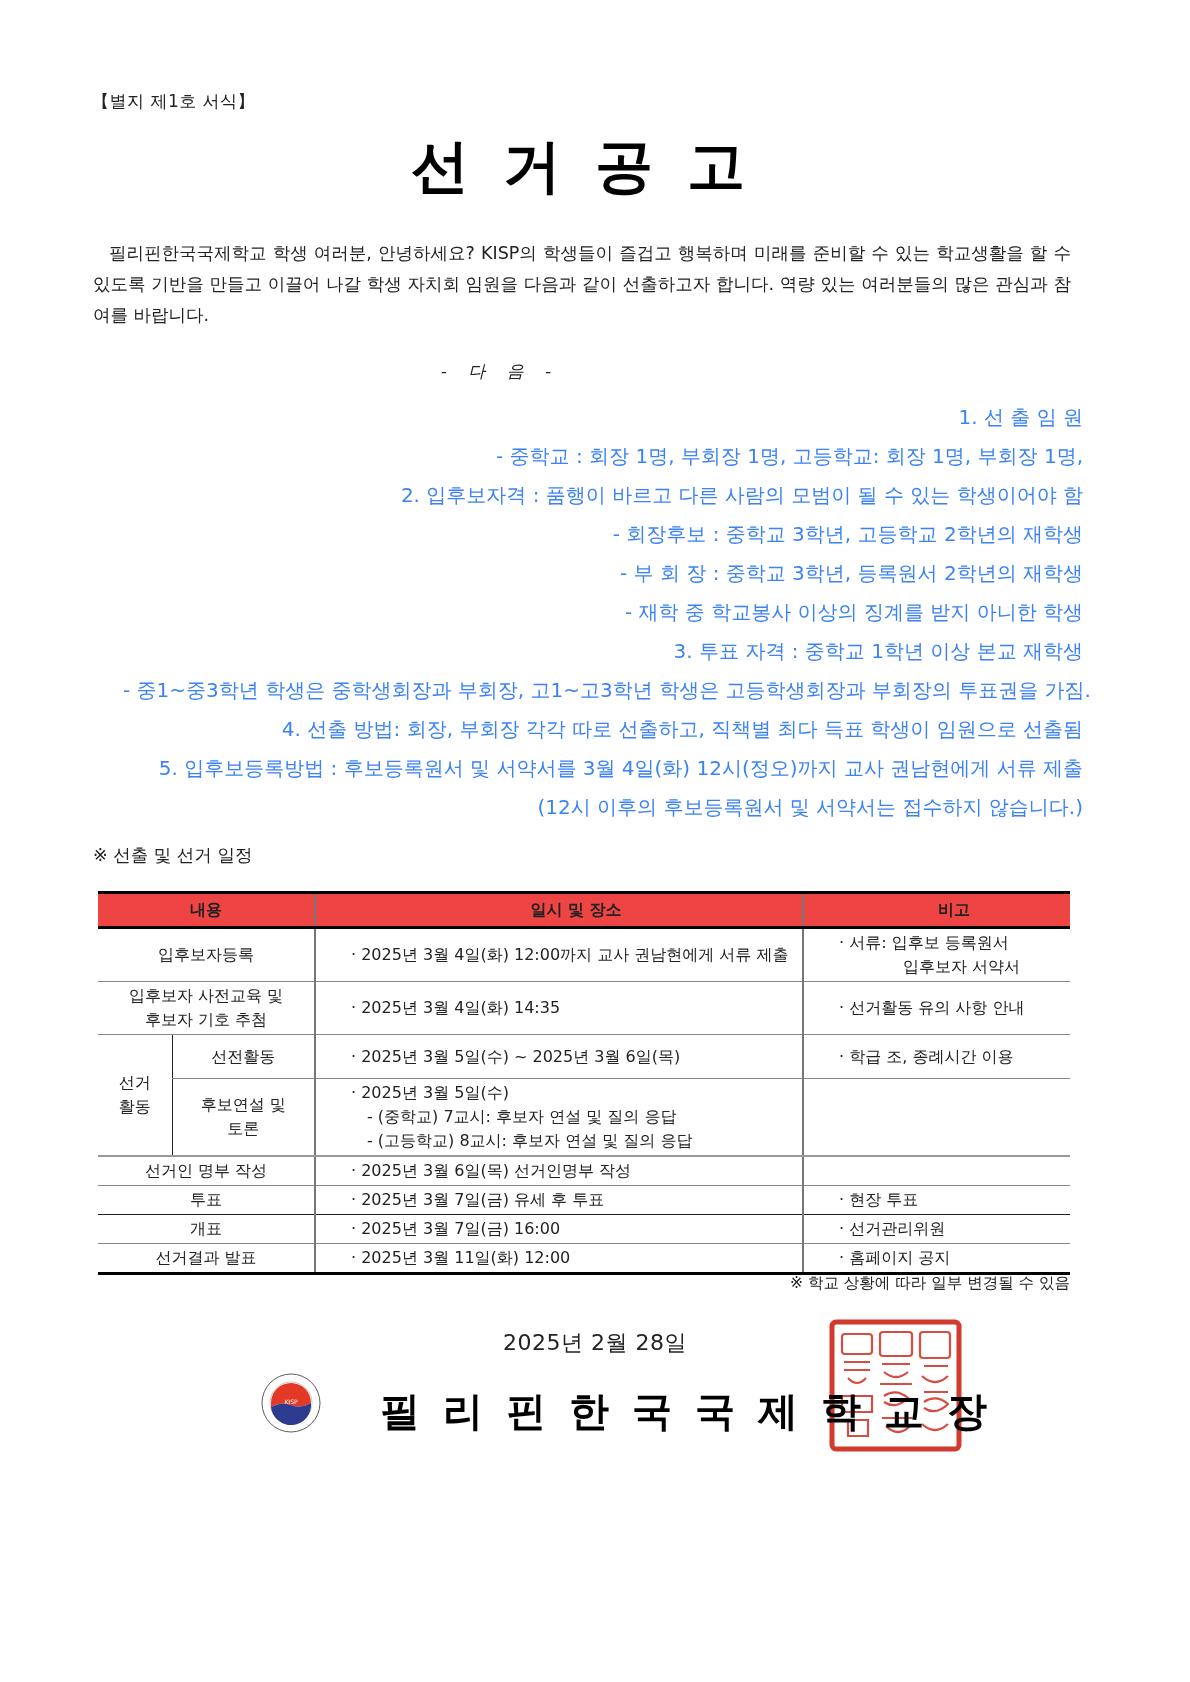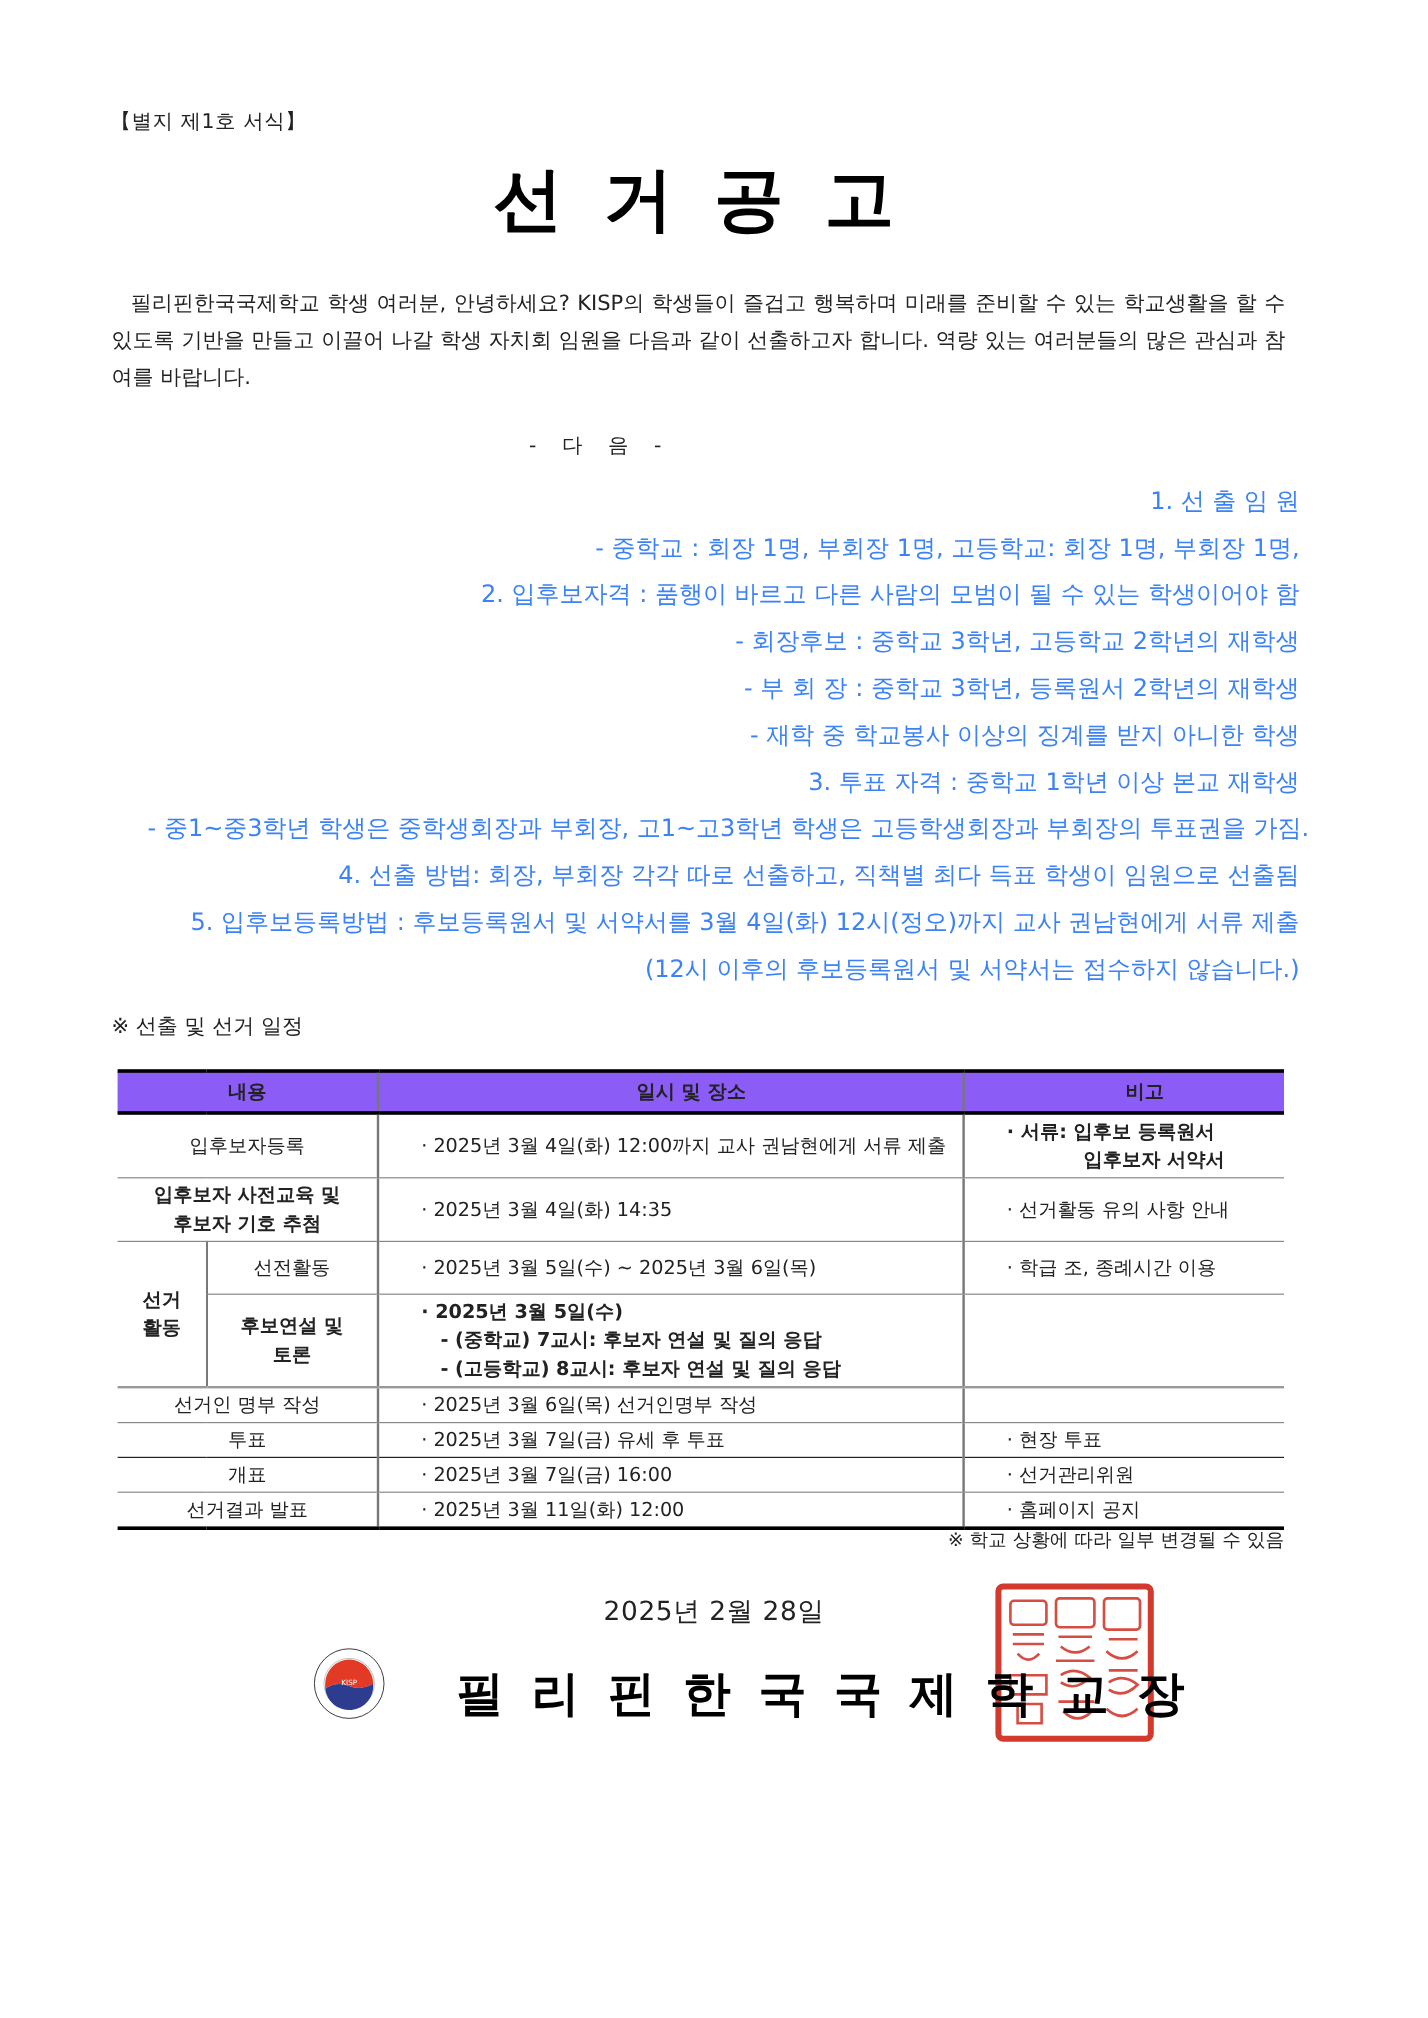--- a/index.html
+++ b/index.html
@@ -7,41 +7,41 @@
          font-family: "DejaVu Sans", "Liberation Sans", sans-serif; color: #111; }
   .page { position: absolute; left: 0; top: 0; width: 1190px; height: 1682px; }
 
   .form-label { position: absolute; left: 92px; top: 90px; font-size: 17px; letter-spacing: 0.5px; color: #222; }
   .title { position: absolute; left: 0; width: 1190px; top: 128px; text-align: center;
            font-family: "DejaVu Serif", "Liberation Serif", serif; font-weight: bold;
            font-size: 58px; letter-spacing: 34px; color: #000; }
   .intro { position: absolute; left: 93px; top: 238px; width: 978px; font-size: 17.5px; line-height: 31px;
            text-align: justify; color: #222; }
   .intro .indent { display: inline-block; width: 16px; }
-  .next { position: absolute; left: 0; width: 1000px; top: 360px; text-align: center; font-size: 17px; letter-spacing: 8px; color: #222; }
+  .next { position: absolute; left: 0; width: 1000px; top: 360px; text-align: center; font-size: 17px; letter-spacing: 8px; color: #222; font-style: italic; }
 
   .items { position: absolute; left: 93px; top: 398px; width: 990px; font-size: 20px; color: #3b82f6; text-align: right; }
   .line { height: 39px; line-height: 39px; white-space: nowrap; }
   .sub { padding-left: 30px; }
   .cont { padding-left: 188px; }
 
   .sched-label { position: absolute; left: 93px; top: 843px; font-size: 17.5px; color: #222; }
 
   table.sched { position: absolute; left: 98px; top: 891px; width: 972px; border-collapse: collapse;
                 font-family: "DejaVu Sans", sans-serif; font-size: 16px; color: #222; }
-  table.sched th { background: #8b5cf6; font-weight: bold; height: 30px; text-align: center;
+  table.sched th { background: #ef4444; font-weight: bold; height: 30px; text-align: center;
                    border-top: 3px solid #000; border-bottom: 3px solid #000; }
   table.sched td { padding: 2px 8px; vertical-align: middle; line-height: 24px; }
   table.sched .c { text-align: center; }
   table.sched th + th, table.sched td.vl { border-left: 2px solid #777; padding-left: 35px; }
   table.sched td.vl2 { border-left: 1.5px solid #222; }
   table.sched tr.r td { border-bottom: 1.5px solid #888; }
   table.sched tr.rb td { border-bottom: 1.5px solid #222; }
   table.sched tr.last td { border-bottom: 3px solid #000; }
-  .multi div { line-height: 24px; font-weight: bold; }
+  .multi div { line-height: 24px; }
   .pad { padding-left: 64px; }
   .dash { padding-left: 16px; }
 
   .note { position: absolute; right: 120px; top: 1273px; font-size: 15.5px; color: #222; }
   .date { position: absolute; left: 0; width: 1190px; top: 1328px; text-align: center; font-size: 22px; color: #222; letter-spacing: 0.5px; }
   .school { position: absolute; left: 380px; top: 1384px; font-family: "DejaVu Serif", "Liberation Serif", serif;
             font-weight: bold; font-size: 40px; letter-spacing: 23px; color: #000; z-index: 2; }
   .logo { position: absolute; left: 261px; top: 1373px; width: 60px; height: 60px; }
   .seal { position: absolute; left: 828px; top: 1318px; width: 135px; height: 135px; z-index: 1; }
 </style>

